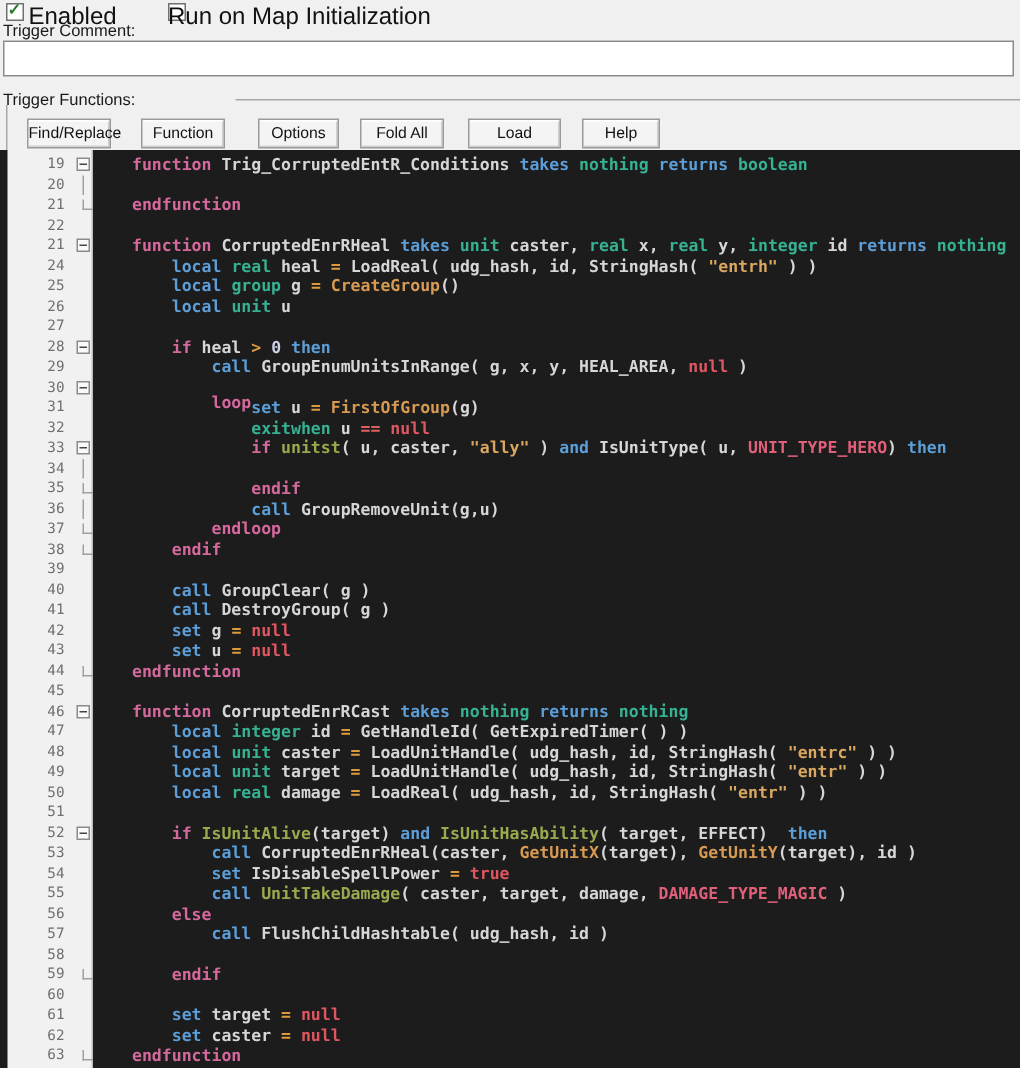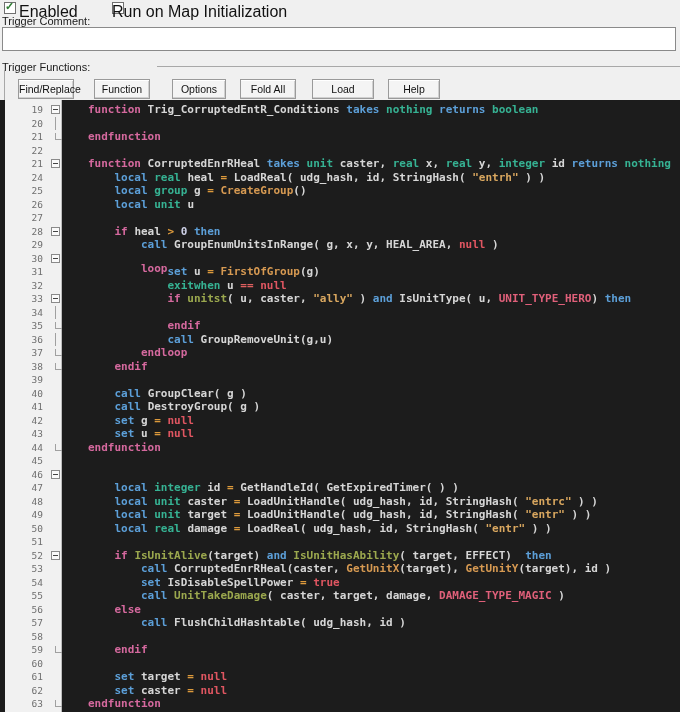--- a/index.html
+++ b/index.html
@@ -151,20 +151,21 @@
       <div class="cl" style="top: 232.5px;"><span style="color: rgb(214, 214, 214);">            </span><span style="color: rgb(92, 159, 216);">call </span><span style="color: rgb(214, 214, 214);">GroupRemoveUnit(g,u)</span></div>
       <div class="cl" style="top: 246px;"><span style="color: rgb(214, 214, 214);">        </span><span style="color: rgb(213, 105, 158);">endloop</span></div>
       <div class="cl" style="top: 259.5px;"><span style="color: rgb(214, 214, 214);">    </span><span style="color: rgb(213, 105, 158);">endif</span></div>
       <div class="cl" style="top: 273px;"></div>
       <div class="cl" style="top: 286.5px;"><span style="color: rgb(214, 214, 214);">    </span><span style="color: rgb(92, 159, 216);">call </span><span style="color: rgb(214, 214, 214);">GroupClear( g )</span></div>
       <div class="cl" style="top: 300px;"><span style="color: rgb(214, 214, 214);">    </span><span style="color: rgb(92, 159, 216);">call </span><span style="color: rgb(214, 214, 214);">DestroyGroup( g )</span></div>
       <div class="cl" style="top: 313.5px;"><span style="color: rgb(214, 214, 214);">    </span><span style="color: rgb(92, 159, 216);">set </span><span style="color: rgb(214, 214, 214);">g </span><span style="color: rgb(221, 154, 60);">= </span><span style="color: rgb(223, 86, 97);">null</span></div>
       <div class="cl" style="top: 327px; text-align: right;"><span style="color: rgb(214, 214, 214);">    </span><span style="color: rgb(92, 159, 216);">set </span><span style="color: rgb(214, 214, 214);">u </span><span style="color: rgb(221, 154, 60);">= </span><span style="color: rgb(223, 86, 97);">null</span></div>
       <div class="cl" style="top: 340.5px;"><span style="color: rgb(213, 105, 158);">endfunction</span></div>
       <div class="cl" style="top: 354px;"></div>
+      <div class="cl" style="top: 367.5px;"><span style="color: rgb(213, 105, 158);">function </span><span style="color: rgb(214, 214, 214);">CorruptedEnrRCast </span><span style="color: rgb(92, 159, 216);">takes </span><span style="color: rgb(54, 178, 147);">nothing </span><span style="color: rgb(92, 159, 216);">returns </span><span style="color: rgb(54, 178, 147);">nothing</span></div>
       <div class="cl" style="top: 381px;"><span style="color: rgb(214, 214, 214);">    </span><span style="color: rgb(92, 159, 216);">local </span><span style="color: rgb(54, 178, 147);">integer </span><span style="color: rgb(214, 214, 214);">id </span><span style="color: rgb(221, 154, 60);">= </span><span style="color: rgb(214, 214, 214);">GetHandleId( GetExpiredTimer( ) )</span></div>
       <div class="cl" style="top: 394.5px;"><span style="color: rgb(214, 214, 214);">    </span><span style="color: rgb(92, 159, 216);">local </span><span style="color: rgb(54, 178, 147);">unit </span><span style="color: rgb(214, 214, 214);">caster </span><span style="color: rgb(221, 154, 60);">= </span><span style="color: rgb(214, 214, 214);">LoadUnitHandle( udg_hash, id, StringHash( </span><span style="color: rgb(217, 167, 95);">"entrc"</span><span style="color: rgb(214, 214, 214);"> ) )</span></div>
       <div class="cl" style="top: 408px;"><span style="color: rgb(214, 214, 214);">    </span><span style="color: rgb(92, 159, 216);">local </span><span style="color: rgb(54, 178, 147);">unit </span><span style="color: rgb(214, 214, 214);">target </span><span style="color: rgb(221, 154, 60);">= </span><span style="color: rgb(214, 214, 214);">LoadUnitHandle( udg_hash, id, StringHash( </span><span style="color: rgb(217, 167, 95);">"entr"</span><span style="color: rgb(214, 214, 214);"> ) )</span></div>
       <div class="cl" style="top: 421.5px;"><span style="color: rgb(214, 214, 214);">    </span><span style="color: rgb(92, 159, 216);">local </span><span style="color: rgb(54, 178, 147);">real </span><span style="color: rgb(214, 214, 214);">damage </span><span style="color: rgb(221, 154, 60);">= </span><span style="color: rgb(214, 214, 214);">LoadReal( udg_hash, id, StringHash( </span><span style="color: rgb(217, 167, 95);">"entr"</span><span style="color: rgb(214, 214, 214);"> ) )</span></div>
       <div class="cl" style="top: 435px;"></div>
       <div class="cl" style="top: 448.5px;"><span style="color: rgb(214, 214, 214);">    </span><span style="color: rgb(213, 105, 158);">if </span><span style="color: rgb(155, 168, 78);">IsUnitAlive</span><span style="color: rgb(214, 214, 214);">(target) </span><span style="color: rgb(92, 159, 216);">and </span><span style="color: rgb(155, 168, 78);">IsUnitHasAbility</span><span style="color: rgb(214, 214, 214);">( target, EFFECT)  </span><span style="color: rgb(92, 159, 216);">then</span></div>
       <div class="cl" style="top: 462px;"><span style="color: rgb(214, 214, 214);">        </span><span style="color: rgb(92, 159, 216);">call </span><span style="color: rgb(214, 214, 214);">CorruptedEnrRHeal(caster, </span><span style="color: rgb(215, 154, 82);">GetUnitX</span><span style="color: rgb(214, 214, 214);">(target), </span><span style="color: rgb(215, 154, 82);">GetUnitY</span><span style="color: rgb(214, 214, 214);">(target), id )</span></div>
       <div class="cl" style="top: 475.5px;"><span style="color: rgb(214, 214, 214);">        </span><span style="color: rgb(92, 159, 216);">set </span><span style="color: rgb(214, 214, 214);">IsDisableSpellPower </span><span style="color: rgb(221, 154, 60);">= </span><span style="color: rgb(223, 86, 97);">true</span></div>
       <div class="cl" style="top: 489px;"><span style="color: rgb(214, 214, 214);">        </span><span style="color: rgb(92, 159, 216);">call </span><span style="color: rgb(155, 168, 78);">UnitTakeDamage</span><span style="color: rgb(214, 214, 214);">( caster, target, damage, </span><span style="color: rgb(224, 96, 122);">DAMAGE_TYPE_MAGIC</span><span style="color: rgb(214, 214, 214);"> )</span></div>
       <div class="cl" style="top: 502.5px;"><span style="color: rgb(214, 214, 214);">    </span><span style="color: rgb(213, 105, 158);">else</span></div>

